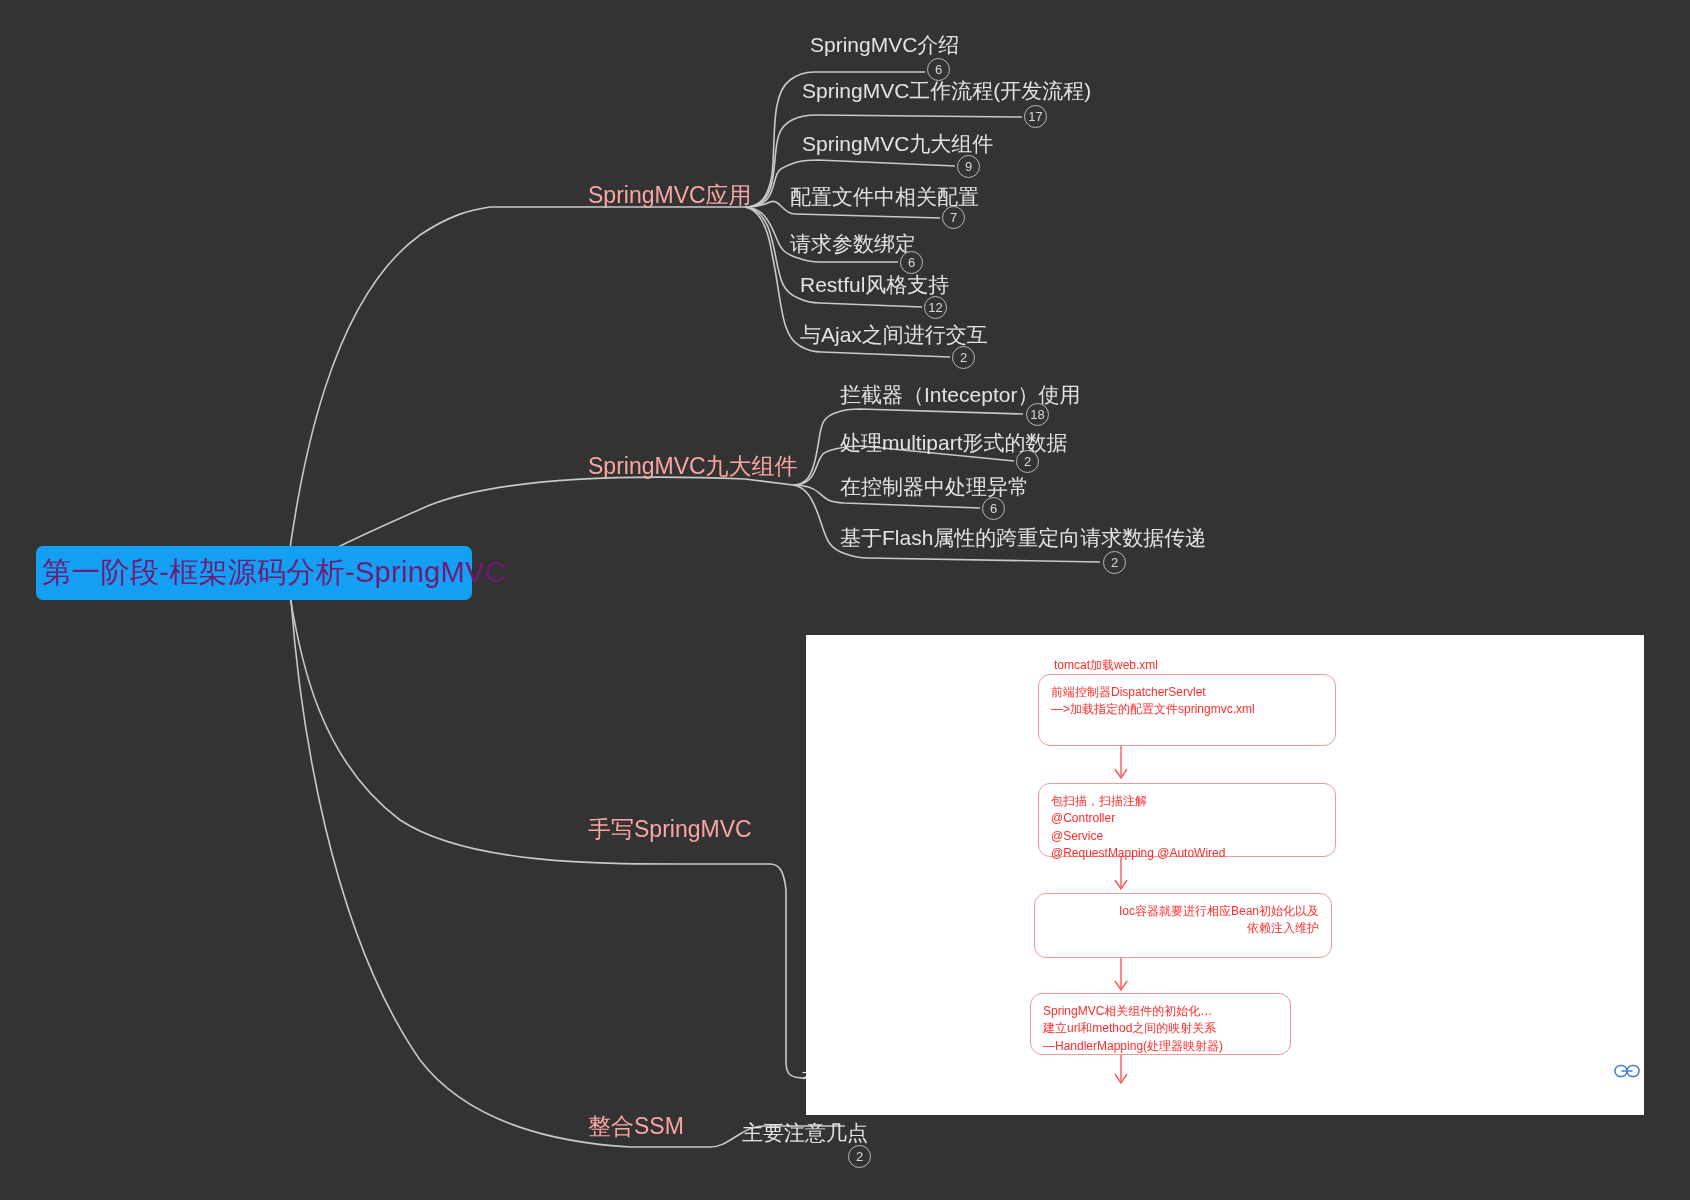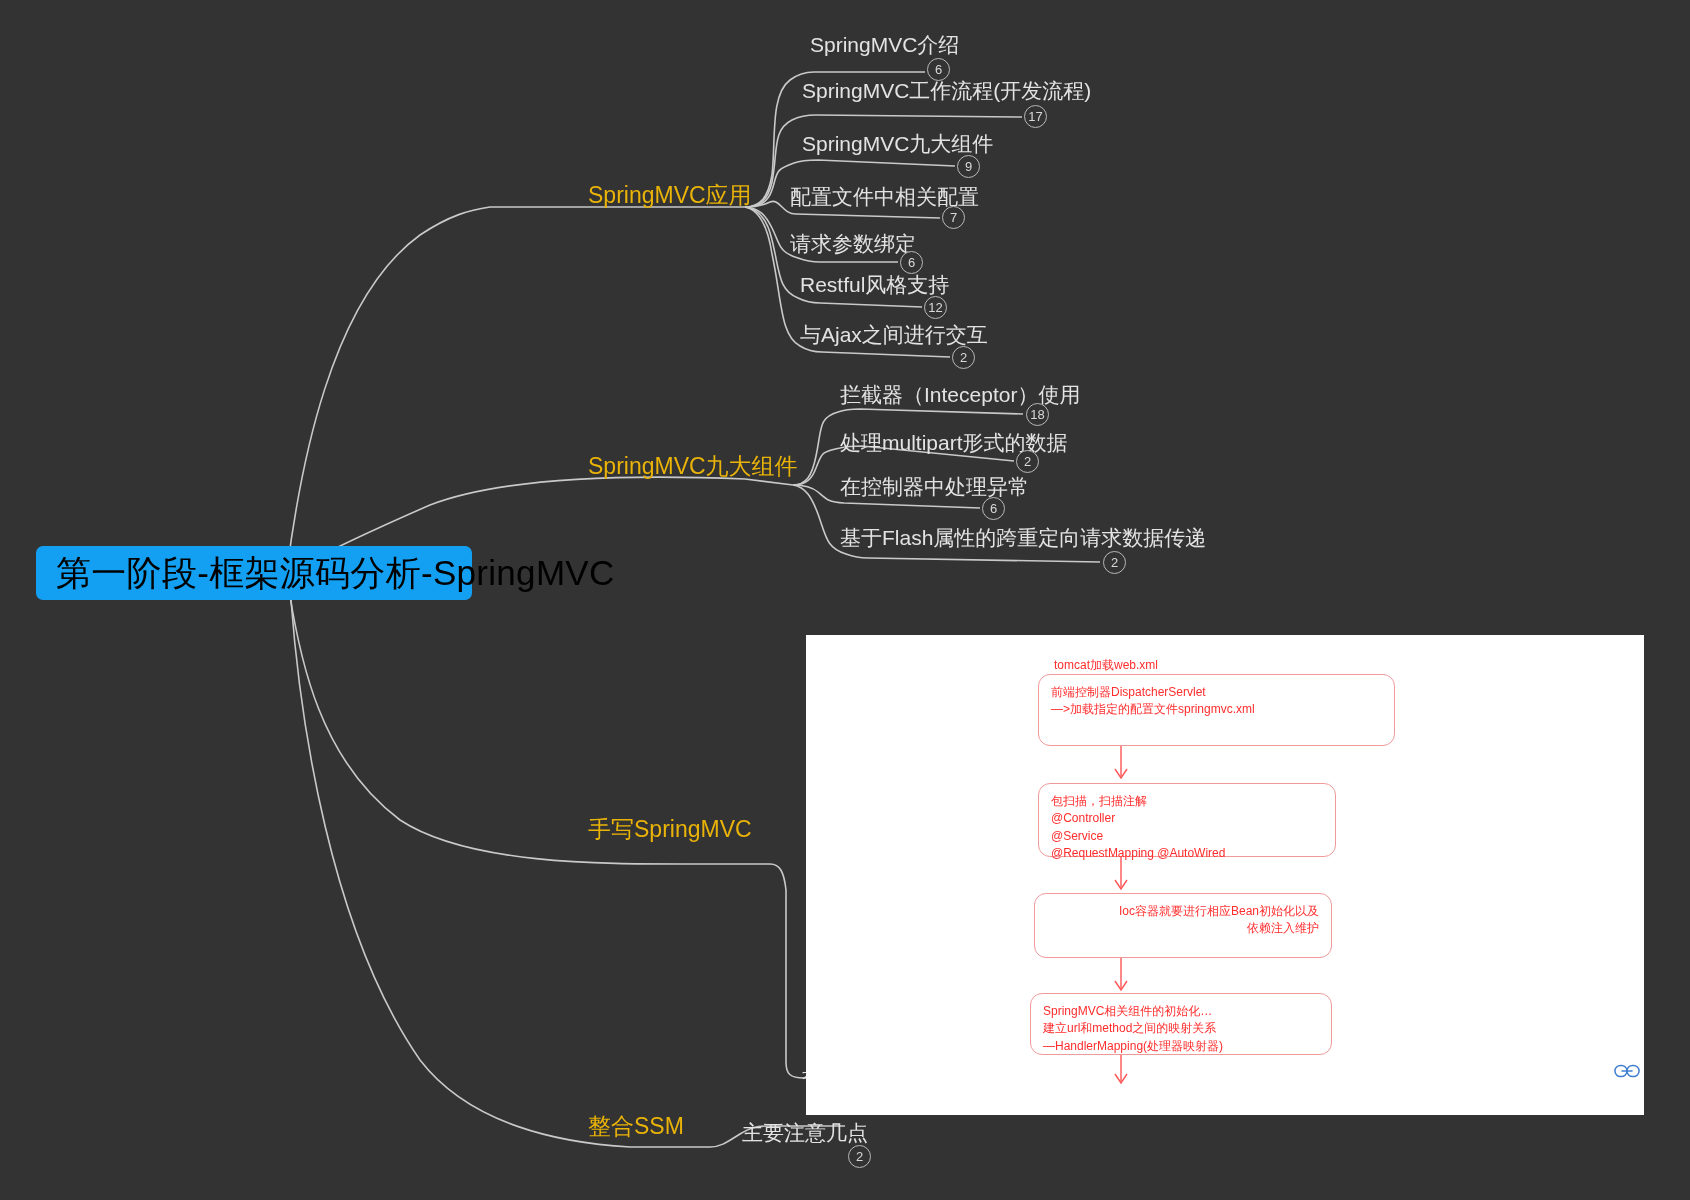--- a/index.html
+++ b/index.html
@@ -13,32 +13,32 @@
 
   svg.wires { position: absolute; inset: 0; width: 1690px; height: 1200px; pointer-events: none; }
 
   .node-label {
     position: absolute;
     color: #e3e3e3;
     font-size: 21px;
     line-height: 1.2;
     white-space: nowrap;
   }
-  .branch-label { font-size: 23px; color: #eab308; }
+  .branch-label { font-size: 23px; color: #fca5a5; }
 
   .root-node {
     position: absolute;
     left: 36px; top: 546px;
     width: 436px; height: 54px;
     background: #13A0F2;
     border-radius: 7px;
     display: flex; align-items: center;
-    padding-left: 20px;
-    color: #000000;
-    font-size: 35px;
+    padding-left: 6px;
+    color: #701a75;
+    font-size: 29px;
     letter-spacing: .3px;
     white-space: nowrap;
   }
 
   .badge {
     position: absolute;
     width: 23px; height: 23px;
     border: 1.3px solid #b9b9b9;
     border-radius: 50%;
     color: #d8d8d8;
@@ -159,21 +159,21 @@
 
   <div class="node-label" style="left:802px; top:1056px;">具体流程和项目地址</div>
 
   <div class="node-label" style="left:742px; top:1120px;">主要注意几点</div>
   <div class="badge" style="left:848px; top:1145px;">2</div>
 
   <div class="flow-image">
 
     <div class="flow-caption" style="left:248px; top:22px;">tomcat加载web.xml</div>
 
-    <div class="flow-box" style="left:232px; top:39px; width:357px; height:72px;">前端控制器DispatcherServlet
+    <div class="flow-box" style="left:232px; top:39px; width:298px; height:72px;">前端控制器DispatcherServlet
       —&gt;加载指定的配置文件springmvc.xml</div>
 
     <svg class="flow-arrow" style="left:300px; top:111px;" width="30" height="36">
       <line x1="15" y1="0" x2="15" y2="30" stroke="#ff5555" stroke-width="1.4"></line>
       <polyline points="9,23 15,32 21,23" fill="none" stroke="#ff5555" stroke-width="1.4"></polyline>
     </svg>
 
     <div class="flow-box" style="left:232px; top:148px; width:298px; height:74px;">包扫描，扫描注解
 @Controller
 @Service
@@ -185,21 +185,21 @@
     </svg>
 
     <div class="flow-box" style="left:228px; top:258px; width:298px; height:65px;text-align:right;">Ioc容器就要进行相应Bean初始化以及
 依赖注入维护</div>
 
     <svg class="flow-arrow" style="left:300px; top:323px;" width="30" height="36">
       <line x1="15" y1="0" x2="15" y2="30" stroke="#ff5555" stroke-width="1.4"></line>
       <polyline points="9,23 15,32 21,23" fill="none" stroke="#ff5555" stroke-width="1.4"></polyline>
     </svg>
 
-    <div class="flow-box" style="left:224px; top:358px; width:302px; height:62px;">SpringMVC相关组件的初始化…
+    <div class="flow-box" style="left:224px; top:358px; width:261px; height:62px;">SpringMVC相关组件的初始化…
 建立url和method之间的映射关系
         —HandlerMapping(处理器映射器)</div>
 
     <svg class="flow-arrow" style="left:300px; top:420px;" width="30" height="32">
       <line x1="15" y1="0" x2="15" y2="26" stroke="#ff5555" stroke-width="1.4"></line>
       <polyline points="9,19 15,28 21,19" fill="none" stroke="#ff5555" stroke-width="1.4"></polyline>
     </svg>
 
   </div>
 

